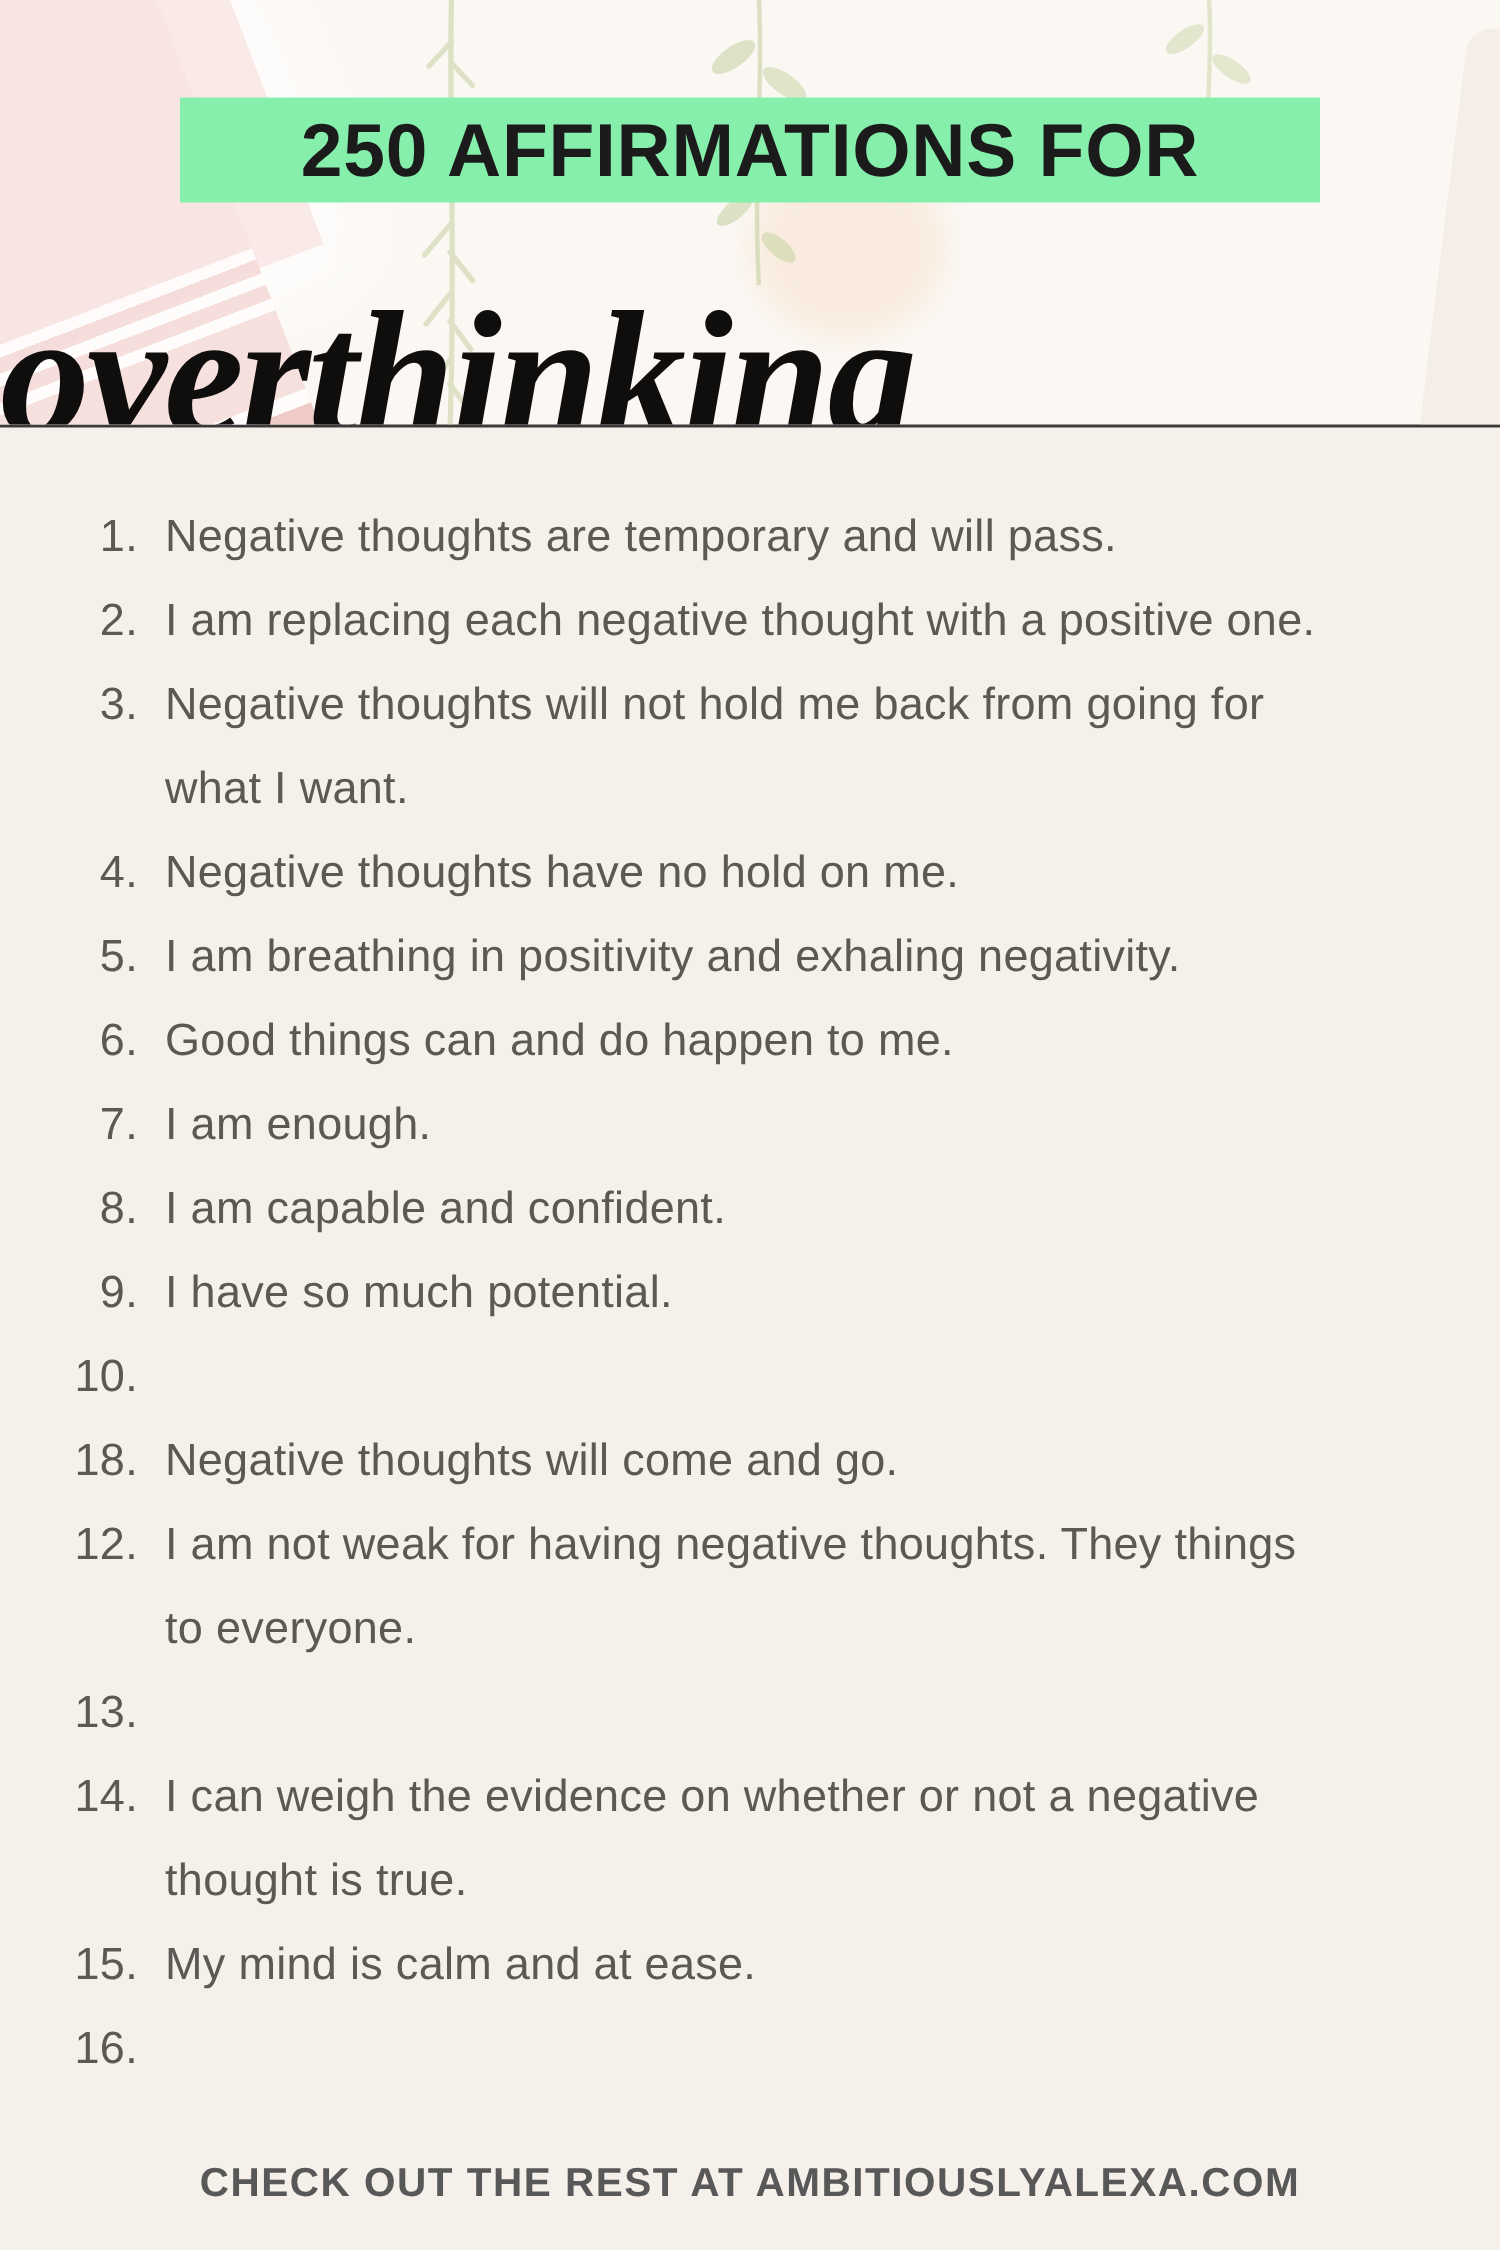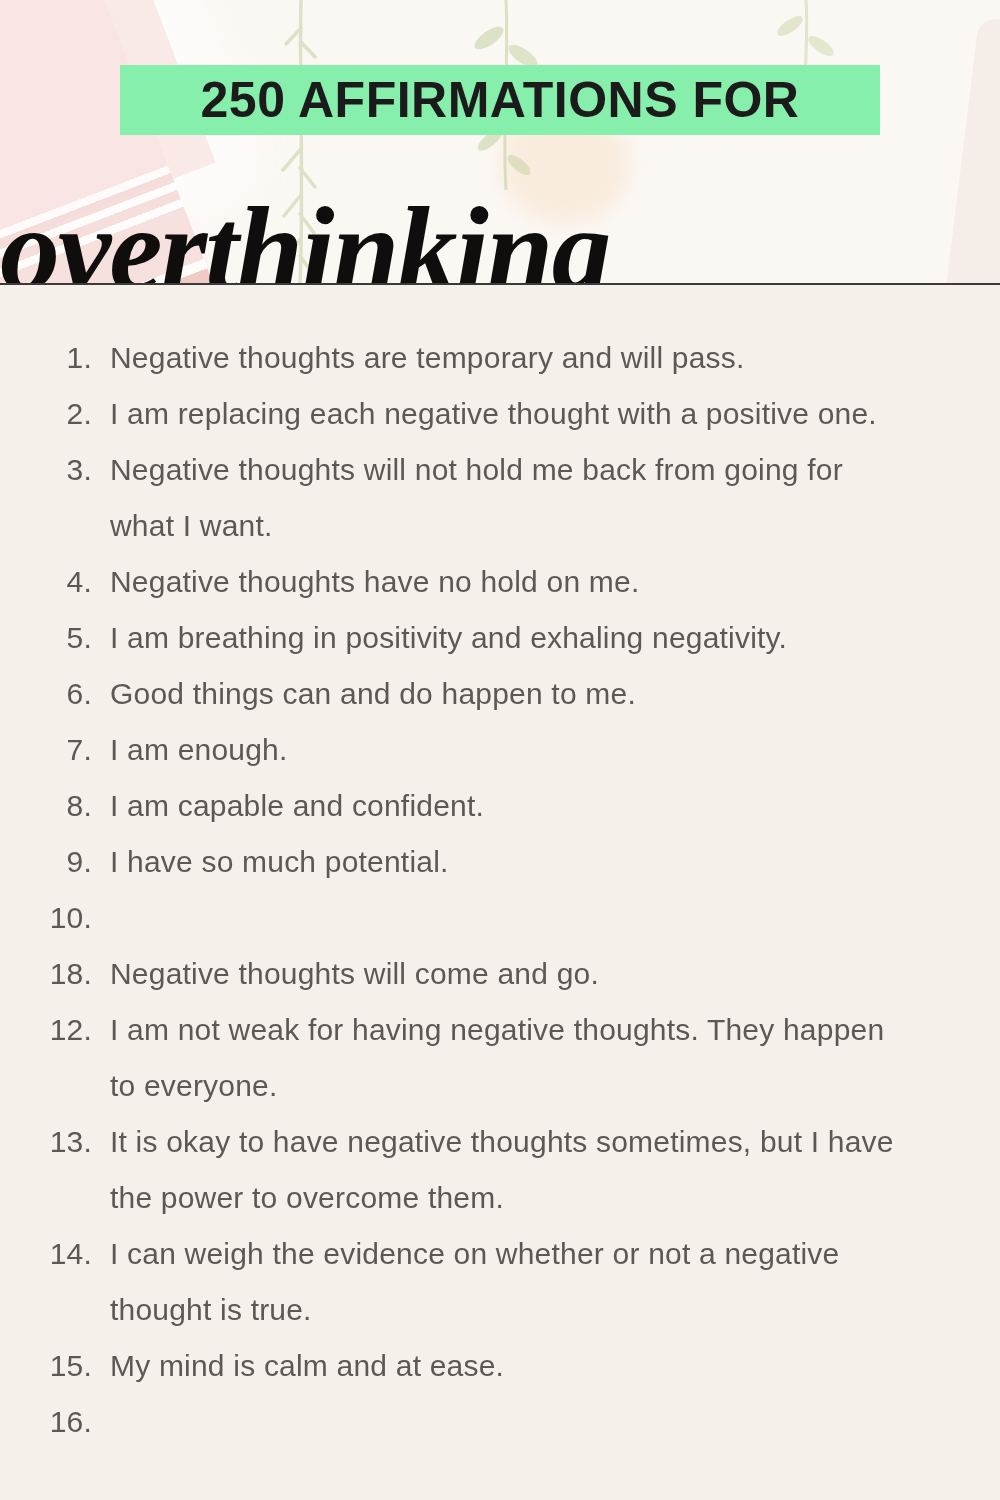--- a/index.html
+++ b/index.html
@@ -197,27 +197,25 @@
       </li>
     <li>
         <span class="num">10.</span>
       </li>
     <li>
         <span class="num">18.</span>
         <span class="txt">Negative thoughts will come and go.</span>
       </li>
     <li>
         <span class="num">12.</span>
-        <span class="txt">I am not weak for having negative thoughts. They happen
+        <span class="txt">I am not weak for having negative thoughts. They things
 to everyone.</span>
       </li>
     <li>
         <span class="num">13.</span>
-        <span class="txt">It is okay to have negative thoughts sometimes, but I have
-the power to overcome them.</span>
       </li>
     <li>
         <span class="num">14.</span>
         <span class="txt">I can weigh the evidence on whether or not a negative
 thought is true.</span>
       </li>
     <li>
         <span class="num">15.</span>
         <span class="txt">My mind is calm and at ease.</span>
       </li>

